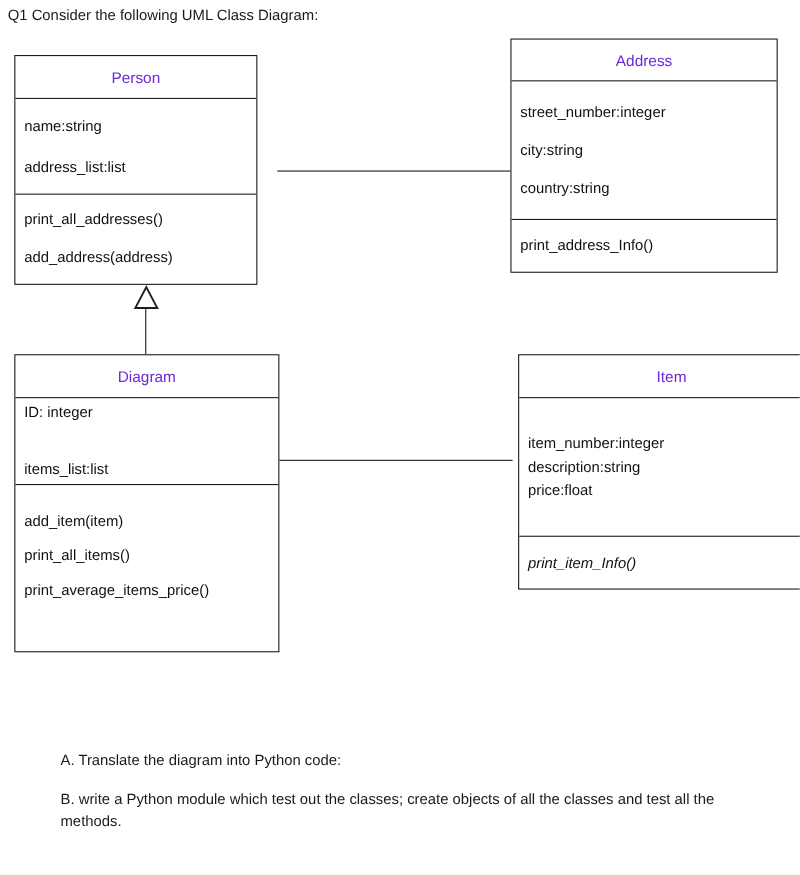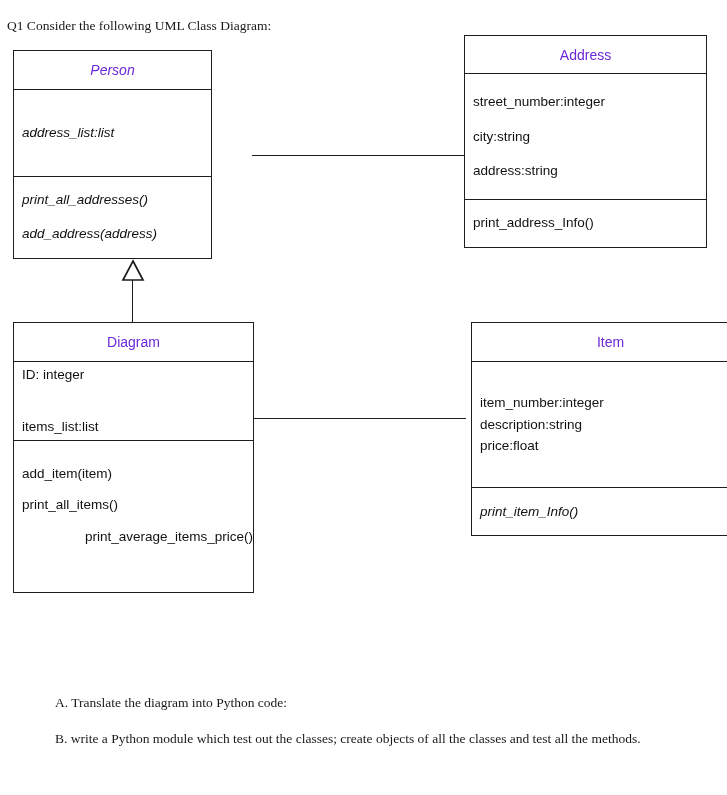--- a/index.html
+++ b/index.html
@@ -12,26 +12,25 @@
     height: 795px;
     position: relative;
     font-family: "Liberation Sans", sans-serif;
     color: #000000;
     overflow: hidden;
   }
 
   
   .prose {
     position: absolute;
-    font-family: Liberation Serif, serif;
+    font-family: Liberation Sans, sans-serif;
     font-size: 13.5px;
     color: #1a1a1a;
     line-height: 1.45;
     white-space: pre-wrap;
-    margin-top: 12px;
   }
   #question-prompt { left: 7px;  top: 4px;  width: 620px; }
   #task-a          { left: 55px; top: 681px; width: 640px; }
   #task-b          { left: 55px; top: 717px; width: 640px; }
 
   
   .uml-class {
     position: absolute;
     box-sizing: border-box;
     background: #ffffff;
@@ -59,36 +58,36 @@
     border-bottom: 1.6px solid #1d1d1d;
   }
   .uml-row {
     font-size: 13.5px;
     color: #111111;
     white-space: nowrap;
     line-height: 1.15;
   }
 
   
-  #class-person   { left: 13px;  top: 50px;  width: 199px; height: 209px; font-style: italic; }
+  #class-person   { left: 13px;  top: 50px;  width: 221px; height: 209px; }
   #class-person   .uml-title       { height: 39px; }
   #class-person   .attrs           { height: 87px; gap: 21px; }
   #class-person   .ops             { height: 80px; gap: 18px; }
 
   #class-address  { left: 464px; top: 35px;  width: 243px; height: 213px; }
   #class-address  .uml-title       { height: 38px; }
   #class-address  .attrs           { height: 126px; gap: 19px; }
   #class-address  .ops             { height: 46px; }
 
   #class-customer { left: 13px;  top: 322px; width: 241px; height: 271px; }
   #class-customer .uml-title       { height: 39px; }
   #class-customer .attrs           { height: 79px; gap: 36px; }
   #class-customer .ops             { height: 151px; }
   #class-customer .ops .uml-row    { margin-bottom: 16px; }
-  #class-customer .ops .uml-row:nth-child(3) { margin-bottom: 23px; text-align: right; }
+  #class-customer .ops .uml-row:nth-child(3) { margin-bottom: 23px; }
   #class-customer .ops .uml-row:nth-child(4) { margin-bottom: 0; }
 
   #class-item     { left: 471px; top: 322px; width: 279px; height: 214px; }
   #class-item     .uml-title       { height: 39px; }
   #class-item     .attrs           { height: 126px; gap: 6px; }
   #class-item     .ops             { height: 47px; font-style: italic; }
 
   
   .assoc-line {
     position: absolute;
@@ -114,34 +113,35 @@
   }
 </style>
 </head>
 <body>
 
 <div class="prose" id="question-prompt">Q1 Consider the following UML Class Diagram:</div>
 
 <div class="uml-class" id="class-person">
   <div class="uml-title">Person</div>
   <div class="uml-compartment attrs">
+    <div class="uml-row">name:string</div>
     <div class="uml-row">address_list:list</div>
   </div>
   <div class="uml-compartment ops">
     <div class="uml-row">print_all_addresses()</div>
     <div class="uml-row">add_address(address)</div>
   </div>
 </div>
 
 <div class="uml-class" id="class-address">
   <div class="uml-title">Address</div>
   <div class="uml-compartment attrs">
     <div class="uml-row">street_number:integer</div>
     <div class="uml-row">city:string</div>
-    <div class="uml-row">address:string</div>
+    <div class="uml-row">country:string</div>
   </div>
   <div class="uml-compartment ops">
     <div class="uml-row">print_address_Info()</div>
   </div>
 </div>
 
 <div class="uml-class" id="class-customer">
   <div class="uml-title">Diagram</div>
   <div class="uml-compartment attrs">
     <div class="uml-row">ID: integer</div>

